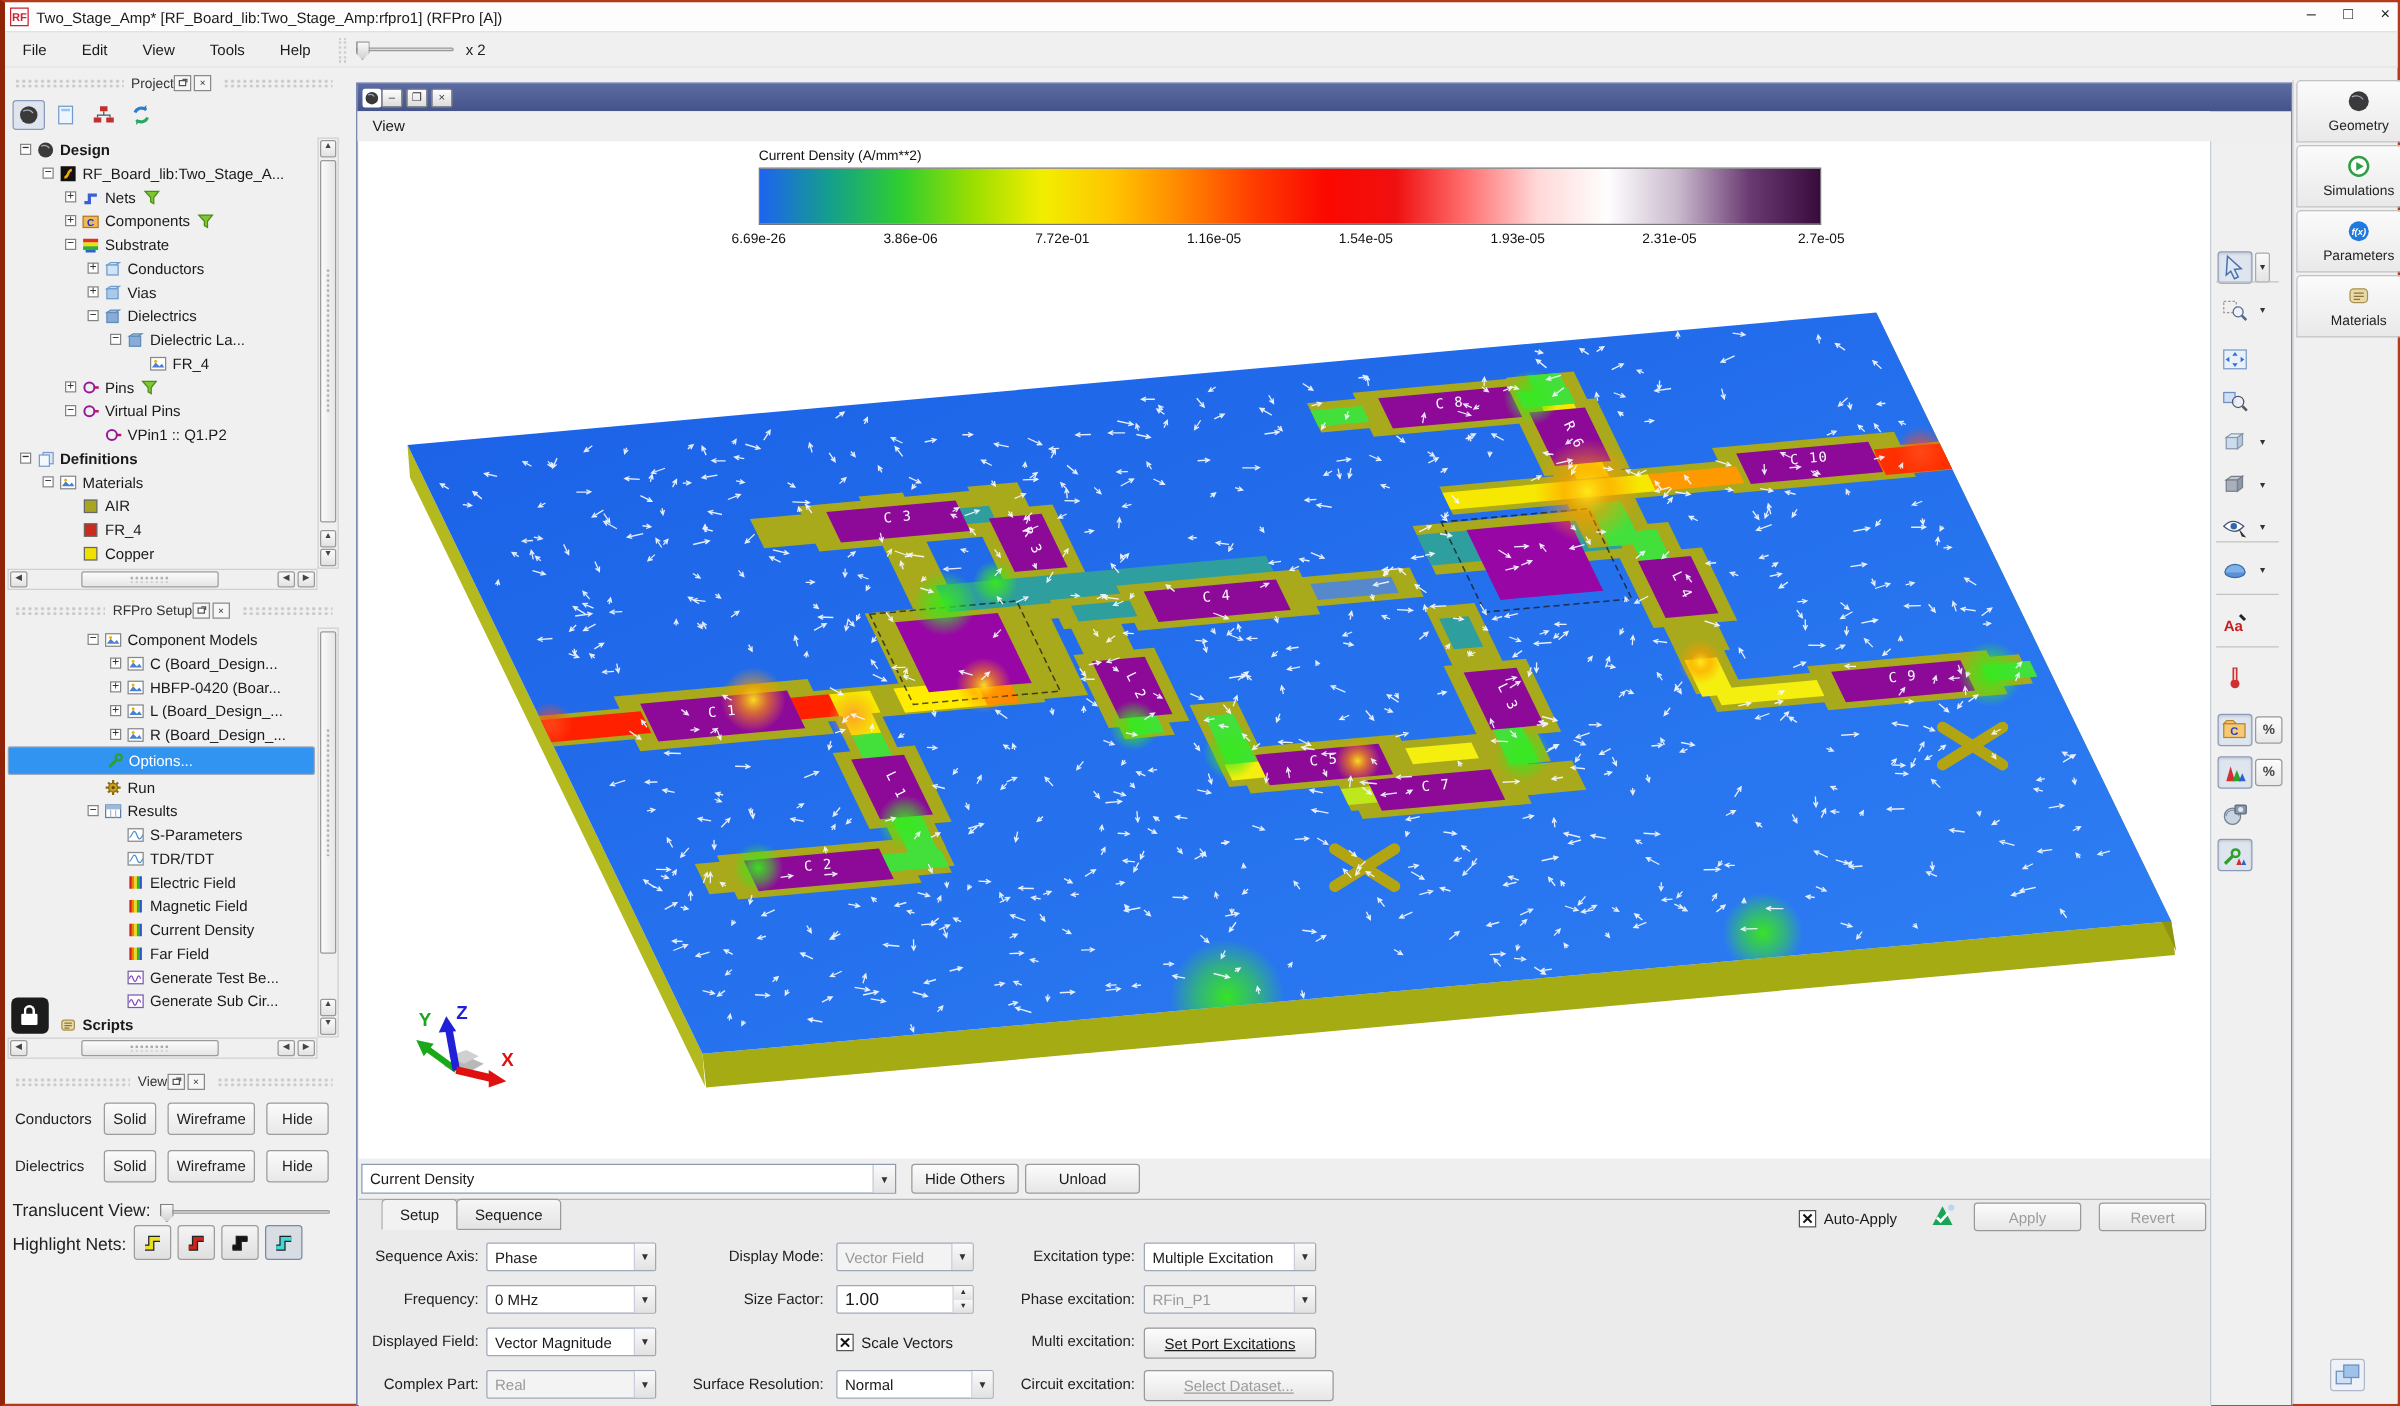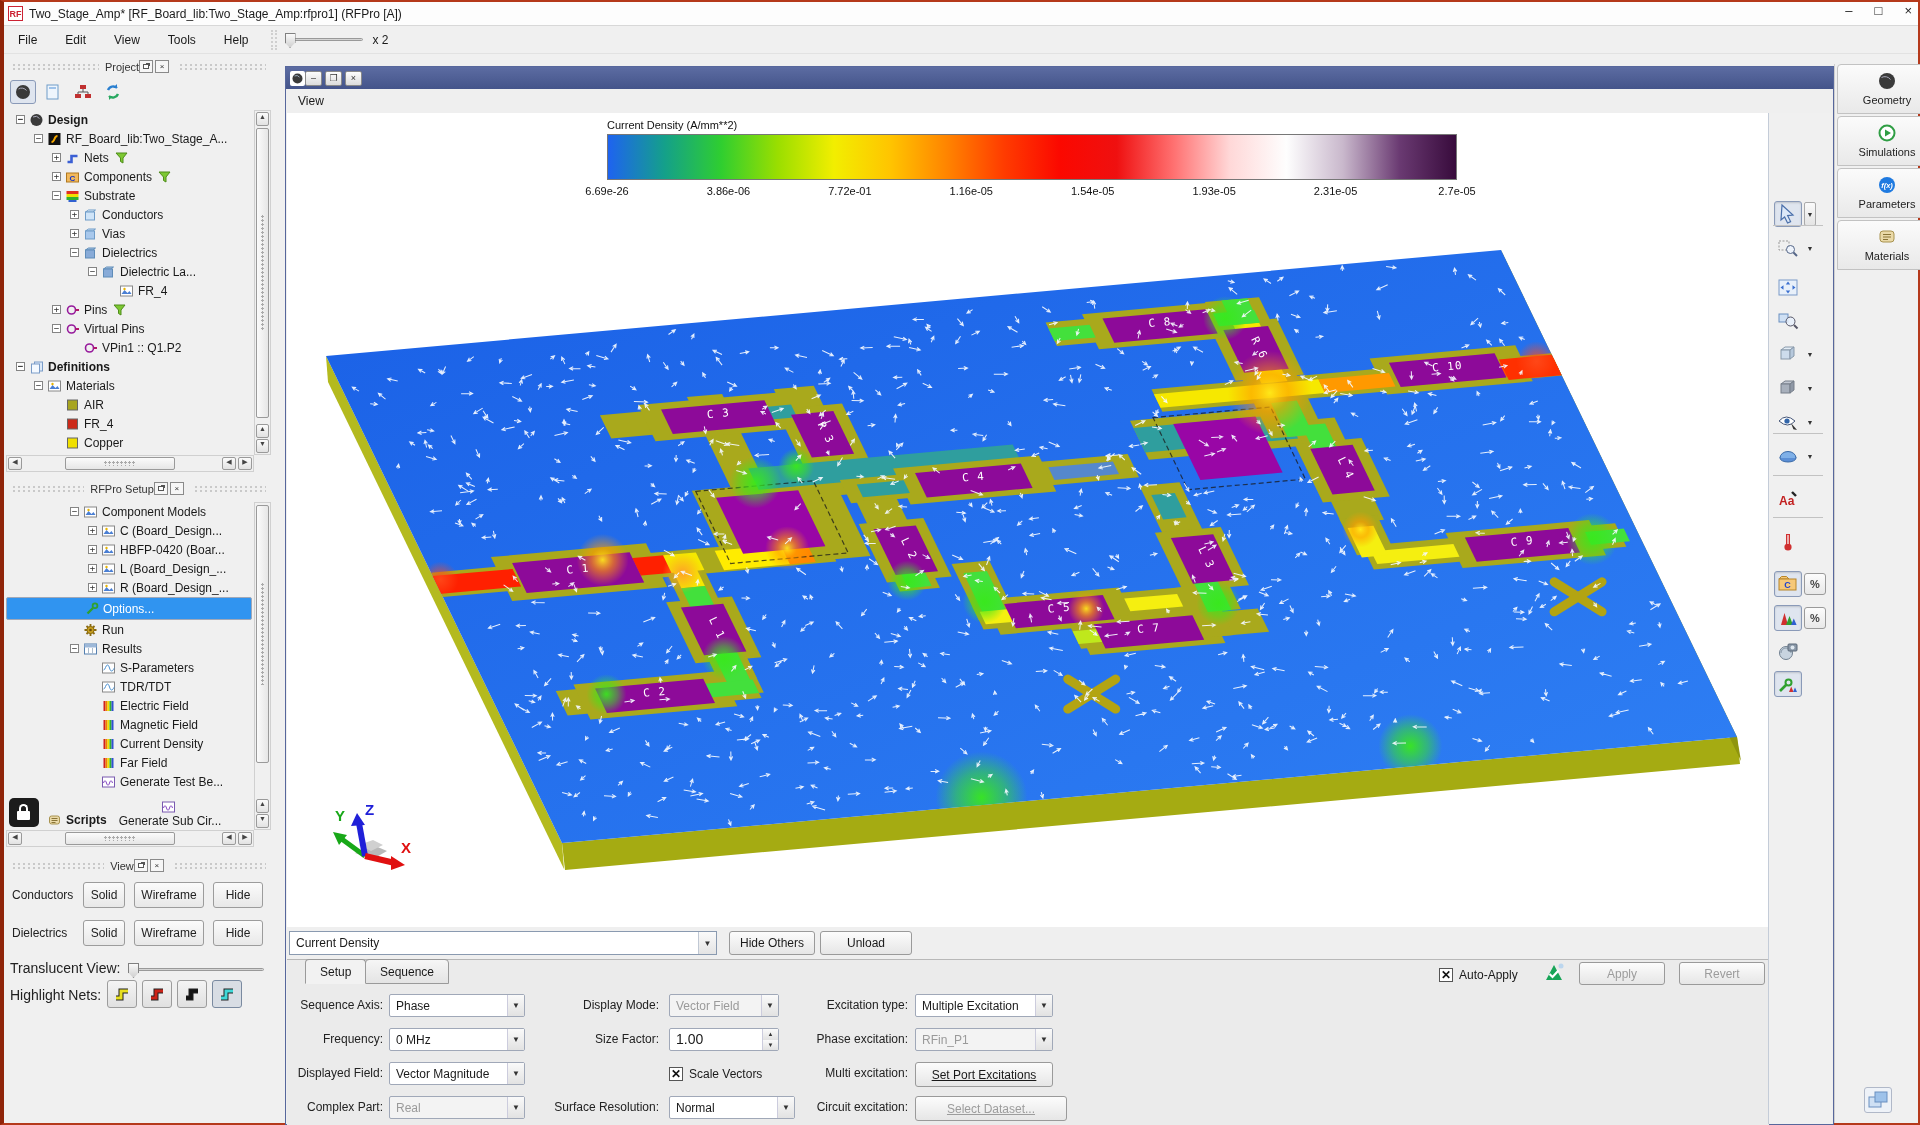--- a/index.html
+++ b/index.html
@@ -556,21 +556,21 @@
       <div class="trow" style="padding-left: 82px;">
         <span class="expander none">+</span>
         <span class="ticon">
           <svg width="15" height="14" viewBox="0 0 14 14">
             <rect x="1" y="2" width="12" height="10" fill="#fff" stroke="#7a5ab0"></rect>
             <path d="M2 8c1-3 2-3 3 0s2 3 3 0 2-3 3 0" stroke="#8040c0" fill="none"></path>
           </svg>
         </span>
         <span>Generate Test Be...</span>
       </div>
-      <div class="trow" style="padding-left: 82px; flex-direction: column;">
+      <div class="trow" style="padding-left: 82px;">
         <span class="expander none">+</span>
         <span class="ticon">
           <svg width="15" height="14" viewBox="0 0 14 14">
             <rect x="1" y="2" width="12" height="10" fill="#fff" stroke="#7a5ab0"></rect>
             <path d="M2 8c1-3 2-3 3 0s2 3 3 0 2-3 3 0" stroke="#8040c0" fill="none"></path>
           </svg>
         </span>
         <span>Generate Sub Cir...</span>
       </div>
       <div class="trow bold" style="padding-left: 28px;">

